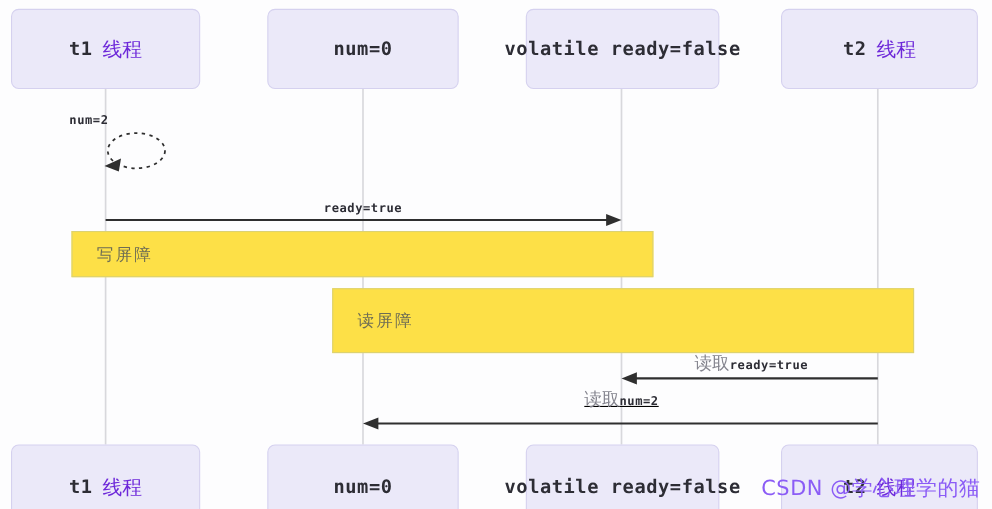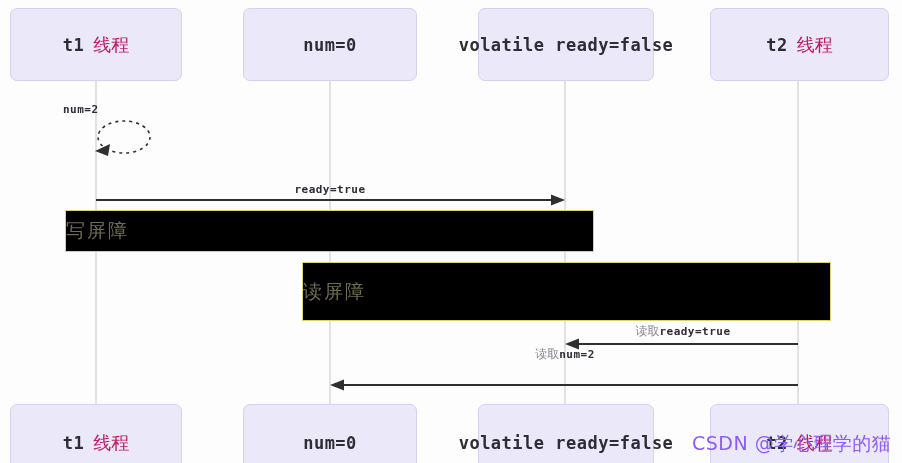--- a/index.html
+++ b/index.html
@@ -34,39 +34,40 @@
     font-family: "DejaVu Sans Mono", monospace;
     font-weight: bold;
     font-size: 17px;
     letter-spacing: 0.5px;
     color: #2d2d35;
   }
   .cjk {
     font-family: "DejaVu Sans", sans-serif;
     font-size: 18px;
     font-weight: 400;
-    color: #be185d;
+    color: #6d28d9;
   }
   .actor .cjk:not(:empty) { margin-left: 9px; }
   .msg-label {
     position: absolute;
     white-space: nowrap;
     line-height: 18px;
   }
   .msg-label.centered { transform: translateX(-50%); }
   .msg-label .mono { font-size: 11px; }
-  .msg-label .cjk { font-size: 12px; color: #85858f; }
+  .msg-label .cjk { font-size: 16px; color: #85858f; }
   .barrier {
     position: absolute;
-    background: #000000;
+    background: #fde047;
     border: 1px solid #dcd271;
     box-sizing: border-box;
     display: flex;
     align-items: center;
-    font-size: 19px;
+    padding-left: 22px;
+    font-size: 15px;
     color: #6e6d54;
     letter-spacing: 2px;
   }
   .watermark {
     position: absolute;
     top: 431px;
     left: 692px;
     font-size: 19px;
     color: #8b5cf6;
     white-space: nowrap;
@@ -128,21 +129,21 @@
   </div>
 
   <div class="barrier" style="left:302px; top:262px; width:529px; height:59px;">
     <span>读屏障</span>
   </div>
 
   <div class="msg-label centered" style="left:683px; top:321px;">
     <span class="cjk">读取</span><span class="mono">ready=true</span>
   </div>
 
-  <div class="msg-label centered" style="left:565px; top:344px;">
+  <div class="msg-label centered" style="left:565px; top:354px;text-decoration:underline;">
     <span class="cjk">读取</span><span class="mono">num=2</span>
   </div>
 
   <div class="actor bottom" style="left:10px; top:404px; width:172px;">
     <span class="mono">t1</span>
       <span class="cjk">线程</span>
   </div>
   <div class="actor bottom" style="left:243px; top:404px; width:174px;">
     <span class="mono">num=0</span>
       <span class="cjk"></span>

